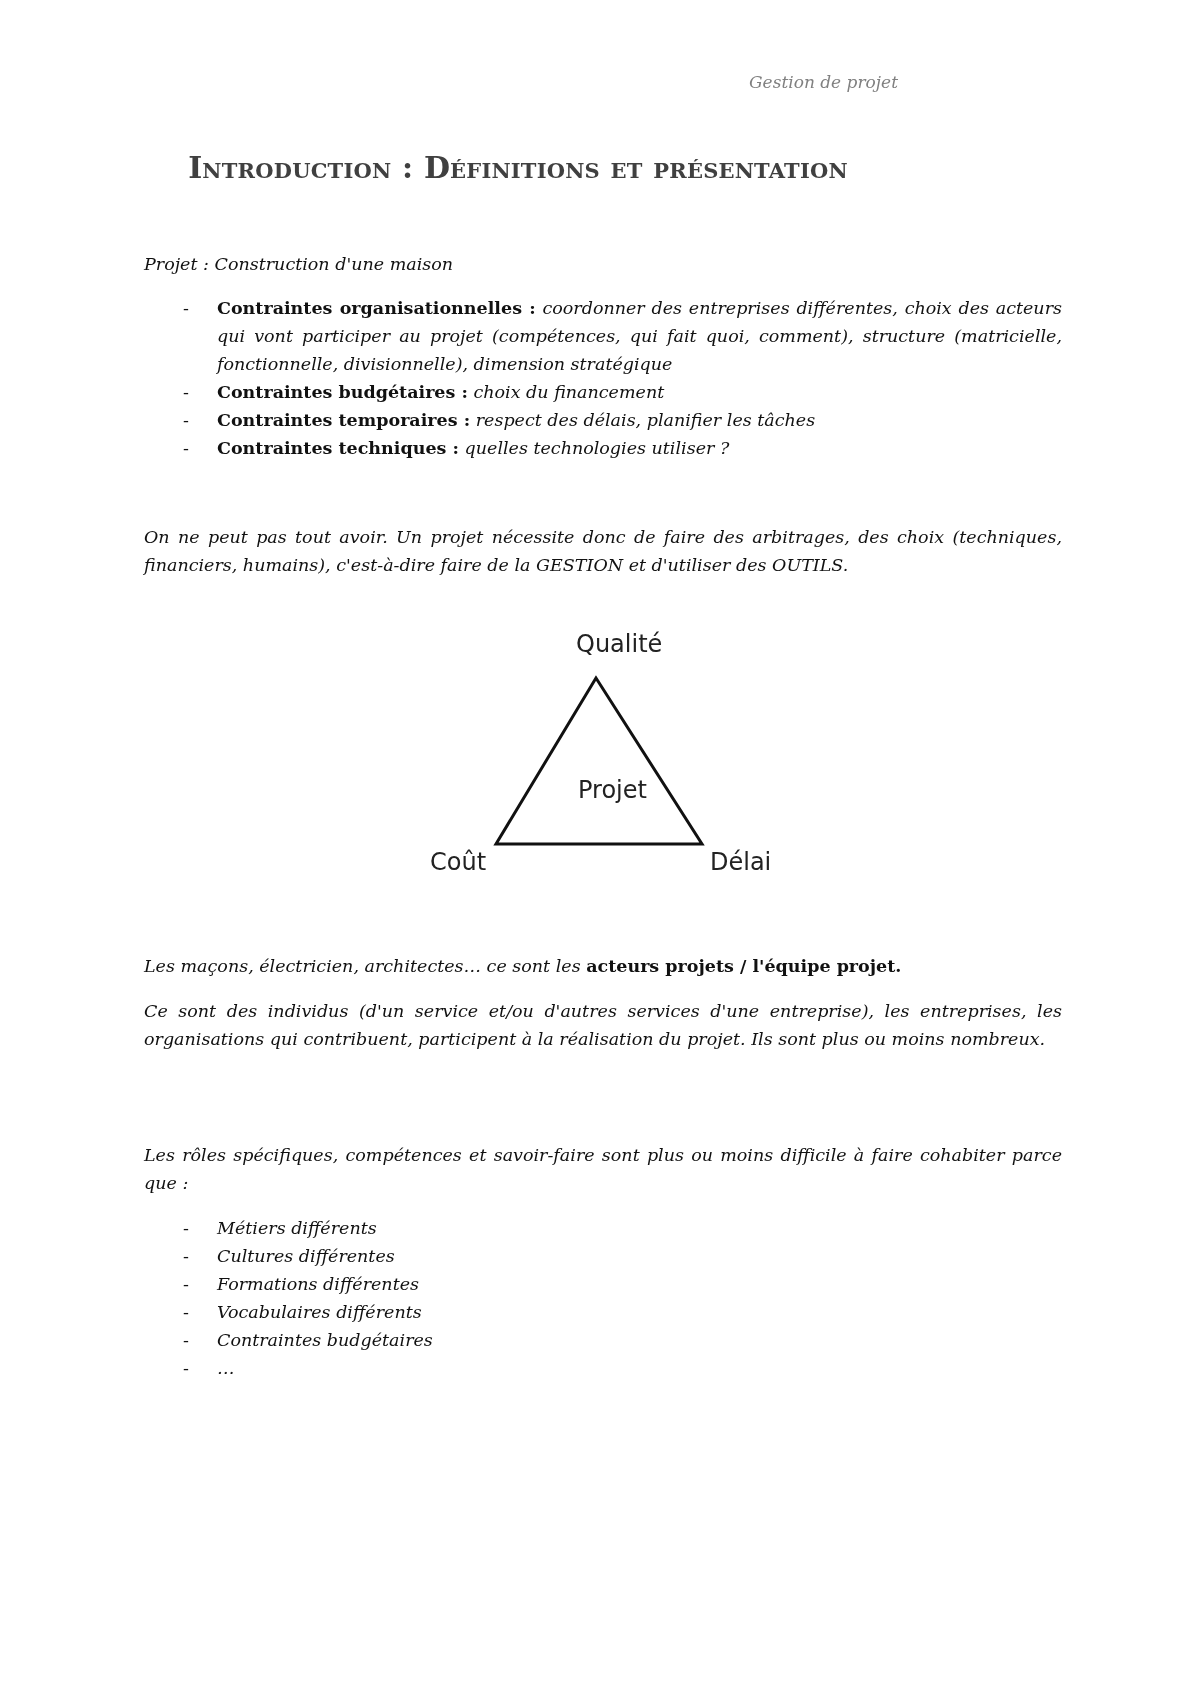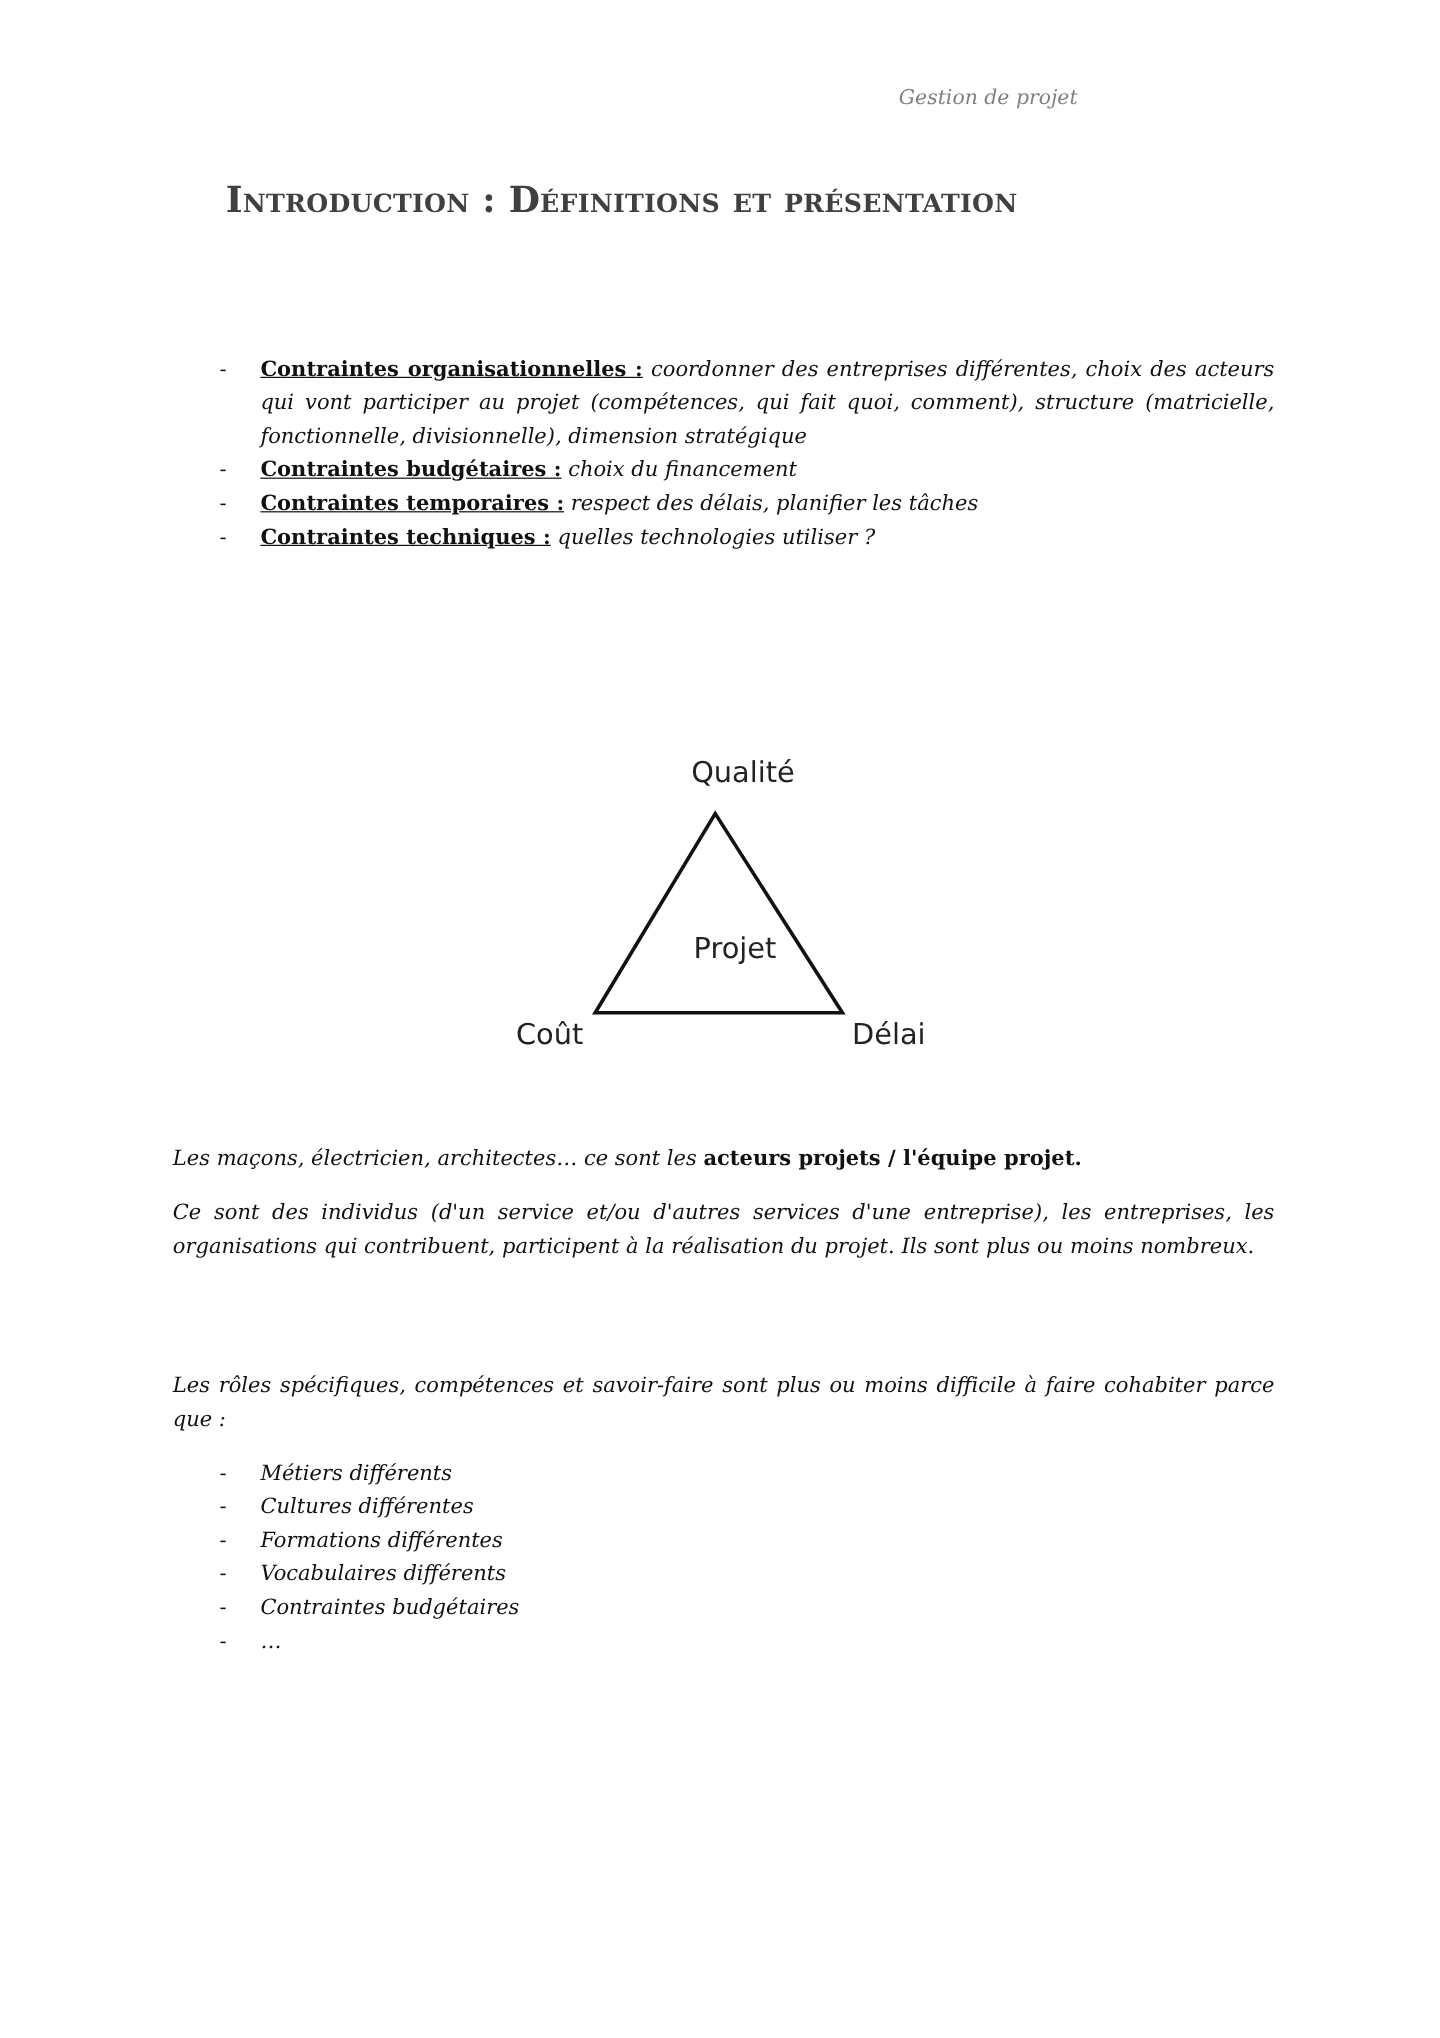--- a/index.html
+++ b/index.html
@@ -7,38 +7,44 @@
            font-family: "DejaVu Serif", "Liberation Serif", serif; color: #111; }
     .page { position: absolute; left: 0; top: 0; width: 1036px; height: 1698px; }
     .header-right { position: absolute; right: 138px; top: 72px; font-style: italic;
                     font-size: 17px; color: #808080; }
     .title { position: absolute; left: 0; right: 0; top: 150px; text-align: center;
              font-family: "DejaVu Serif", serif; font-weight: bold; color: #404040;
              font-size: 30px; letter-spacing: 0.2px; font-variant: small-caps; }
     .content { position: absolute; left: 144px; width: 918px; font-size: 17.5px; line-height: 28px; }
     .it { font-style: italic; }
     .b { font-weight: bold; font-style: normal; }
-    .u { text-decoration: underline; }
+    .u { }
     p { margin: 0; }
     .just { text-align: justify; }
     ul.dash { list-style: none; margin: 0; padding: 0; }
     ul.dash li { position: relative; padding-left: 73px; text-align: justify; }
     ul.dash li .dash-mark { position: absolute; left: 39px; top: 0; font-style: normal; }
     .diagram { position: absolute; left: 420px; top: 630px; width: 370px; height: 270px; }
     .diagram .lbl { position: absolute; font-family: "DejaVu Sans", sans-serif; font-size: 24px; color: #222; }
   </style>
 </head>
 <body>
 
 <div class="page">
 
   <div class="header-right">Gestion de projet</div>
 
   <h1 class="title" style="margin:0;">Introduction : Définitions et présentation</h1>
 
+  <div class="content" style="top:250px;">
+    <p class="it">
+      <span>Projet :</span>
+      <span>Construction d'une maison</span>
+    </p>
+  </div>
 
   <div class="content" style="top:294px;">
     <ul class="dash">
       <li>
         <span class="dash-mark">-</span>
         <span class="b u">Contraintes organisationnelles :</span>
         <span class="it">coordonner des entreprises différentes, choix des acteurs qui vont participer au projet (compétences, qui fait quoi, comment), structure (matricielle, fonctionnelle, divisionnelle), dimension stratégique</span>
       </li>
       <li>
         <span class="dash-mark">-</span>
@@ -51,20 +57,23 @@
         <span class="it">respect des délais, planifier les tâches</span>
       </li>
       <li>
         <span class="dash-mark">-</span>
         <span class="b u">Contraintes techniques :</span>
         <span class="it">quelles technologies utiliser ?</span>
       </li>
     </ul>
   </div>
 
+  <div class="content" style="top:523px;">
+    <p class="it just">On ne peut pas tout avoir. Un projet nécessite donc de faire des arbitrages, des choix (techniques, financiers, humains), c'est-à-dire faire de la GESTION et d'utiliser des OUTILS.</p>
+  </div>
 
   <div class="diagram">
     <svg width="370" height="270">
       <polygon points="176,48 76,214 282,214" fill="none" stroke="#111" stroke-width="3" stroke-linejoin="miter"></polygon>
     </svg>
     <div class="lbl" style="left:136px; top:0px;margin-left:20px;">Qualité</div>
     <div class="lbl" style="left:158px; top:146px;">Projet</div>
     <div class="lbl" style="left:10px; top:218px;">Coût</div>
     <div class="lbl" style="left:290px; top:218px;">Délai</div>
   </div>

